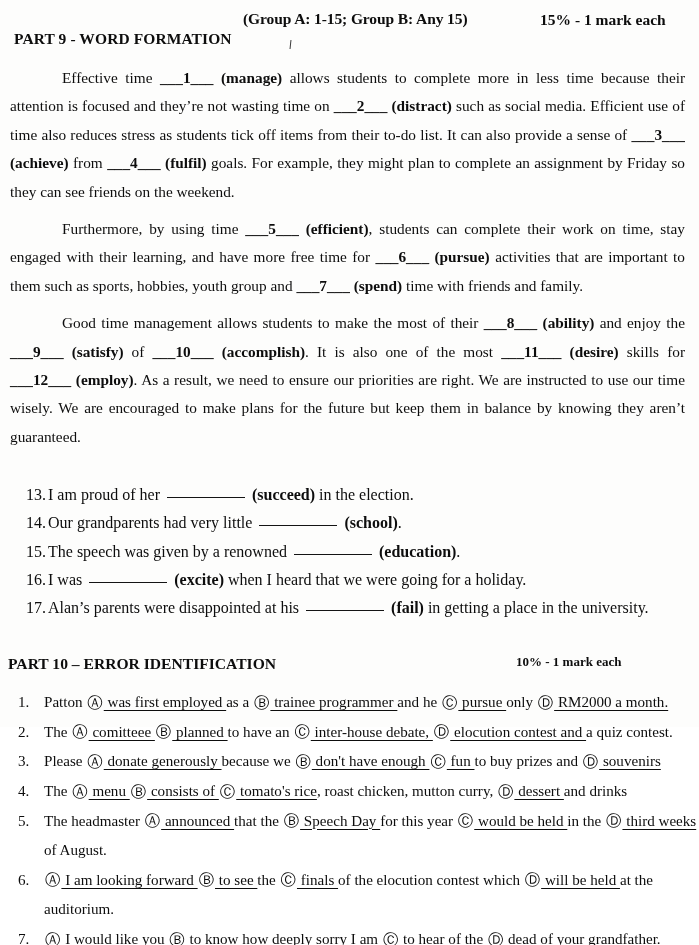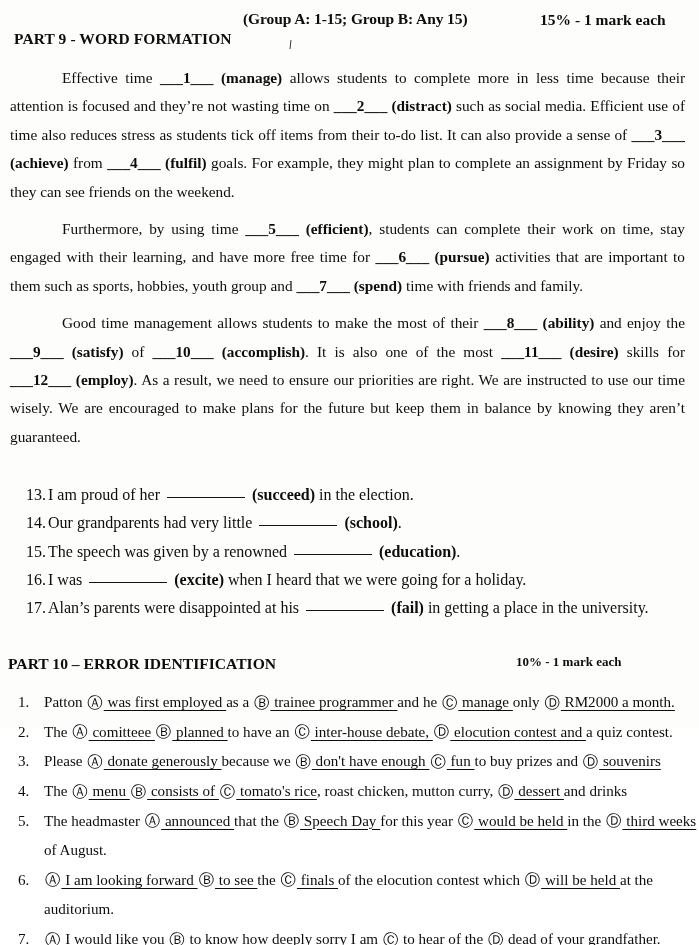--- a/index.html
+++ b/index.html
@@ -195,21 +195,21 @@
       <li><span class="num">16.</span><span class="body"><span>I was </span><span class="blank-line"></span><span class="bl"> (excite)</span><span> when I heard that we were going for a holiday.</span></span></li>
       <li><span class="num">17.</span><span class="body"><span>Alan’s parents were disappointed at his </span><span class="blank-line"></span><span class="bl"> (fail)</span><span> in getting a place in the university.</span></span></li>
     </ul>
 
   <div class="part10">
     <div class="p10-title">PART 10 – ERROR IDENTIFICATION</div>
     <div class="p10-marks">10% - 1 mark each</div>
   </div>
 
   <ul class="err-list" id="err-host">
-      <li><span class="num">1.</span><span>Patton </span><span class="circ">Ⓐ</span><span class="u"> was first employed </span><span> as a </span><span class="circ">Ⓑ</span><span class="u"> trainee programmer </span><span> and he </span><span class="circ">Ⓒ</span><span class="u"> manage </span><span> only </span><span class="circ">Ⓓ</span><span class="u"> RM2000 a month.</span></li>
+      <li><span class="num">1.</span><span>Patton </span><span class="circ">Ⓐ</span><span class="u"> was first employed </span><span> as a </span><span class="circ">Ⓑ</span><span class="u"> trainee programmer </span><span> and he </span><span class="circ">Ⓒ</span><span class="u"> pursue </span><span> only </span><span class="circ">Ⓓ</span><span class="u"> RM2000 a month.</span></li>
       <li><span class="num">2.</span><span>The </span><span class="circ">Ⓐ</span><span class="u"> comitteee </span><span class="circ">Ⓑ</span><span class="u"> planned </span><span> to have an </span><span class="circ">Ⓒ</span><span class="u"> inter-house debate, </span><span class="circ">Ⓓ</span><span class="u"> elocution contest and </span><span> a quiz contest.</span></li>
       <li><span class="num">3.</span><span>Please </span><span class="circ">Ⓐ</span><span class="u"> donate generously </span><span> because we </span><span class="circ">Ⓑ</span><span class="u"> don't have enough </span><span class="circ">Ⓒ</span><span class="u"> fun </span><span> to buy prizes and </span><span class="circ">Ⓓ</span><span class="u"> souvenirs</span></li>
       <li><span class="num">4.</span><span>The </span><span class="circ">Ⓐ</span><span class="u"> menu </span><span class="circ">Ⓑ</span><span class="u"> consists of </span><span class="circ">Ⓒ</span><span class="u"> tomato's rice</span><span>, roast chicken, mutton curry, </span><span class="circ">Ⓓ</span><span class="u"> dessert </span><span> and drinks</span></li>
       <li><span class="num">5.</span><span>The headmaster </span><span class="circ">Ⓐ</span><span class="u"> announced </span><span> that the </span><span class="circ">Ⓑ</span><span class="u"> Speech Day </span><span> for this year </span><span class="circ">Ⓒ</span><span class="u"> would be held </span><span> in the </span><span class="circ">Ⓓ</span><span class="u"> third weeks </span><span> of August.</span></li>
       <li><span class="num">6.</span><span class="circ">Ⓐ</span><span class="u"> I am looking forward </span><span class="circ">Ⓑ</span><span class="u"> to see </span><span> the </span><span class="circ">Ⓒ</span><span class="u"> finals </span><span> of the elocution contest which </span><span class="circ">Ⓓ</span><span class="u"> will be held </span><span> at the auditorium.</span></li>
       <li><span class="num">7.</span><span class="circ">Ⓐ</span><span class="u"> I would like you </span><span class="circ">Ⓑ</span><span class="u"> to know </span><span> how deeply sorry I am </span><span class="circ">Ⓒ</span><span class="u"> to hear </span><span> of the </span><span class="circ">Ⓓ</span><span class="u"> dead </span><span> of your grandfather.</span></li>
     </ul>
 
 </div>
 

